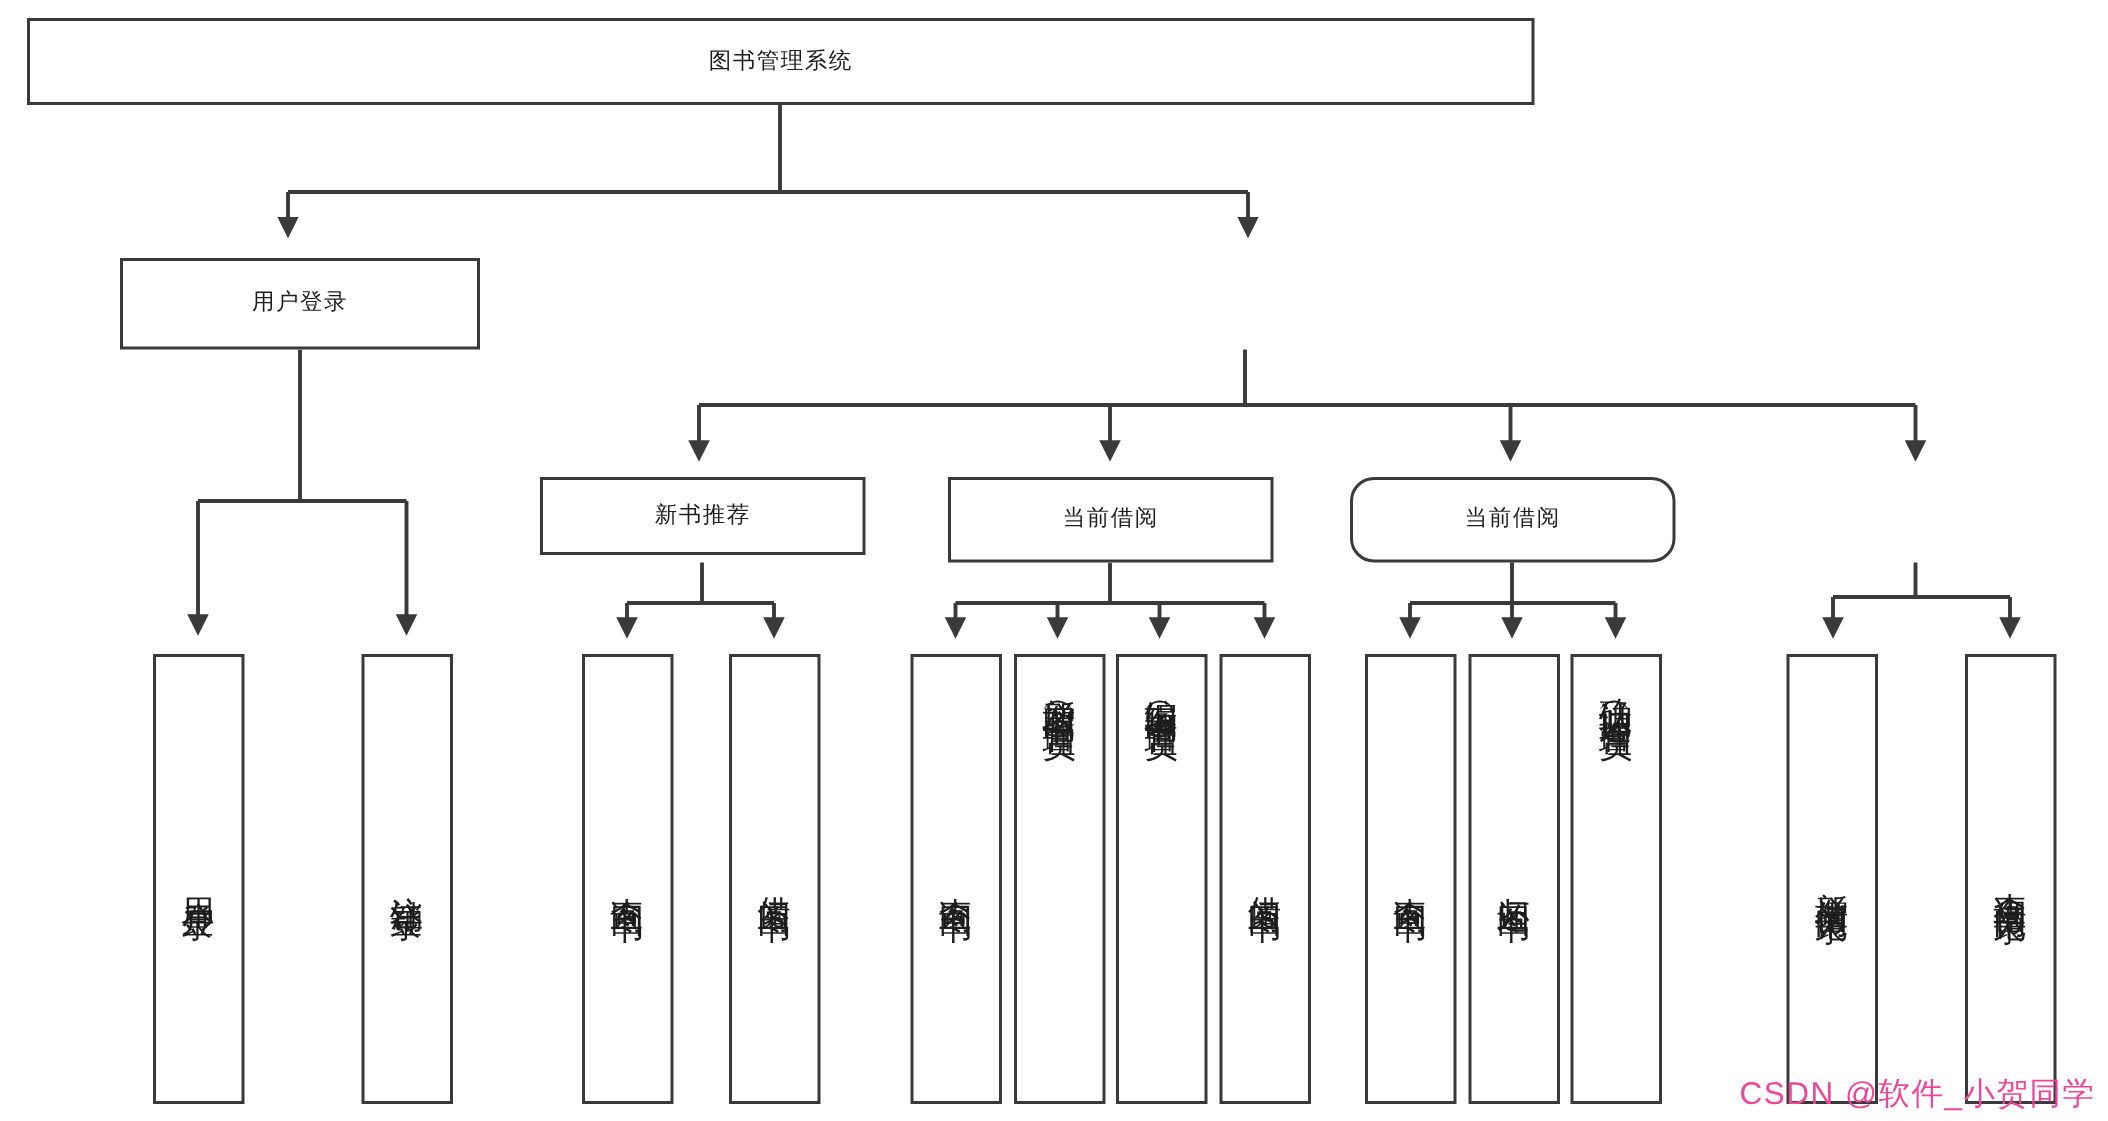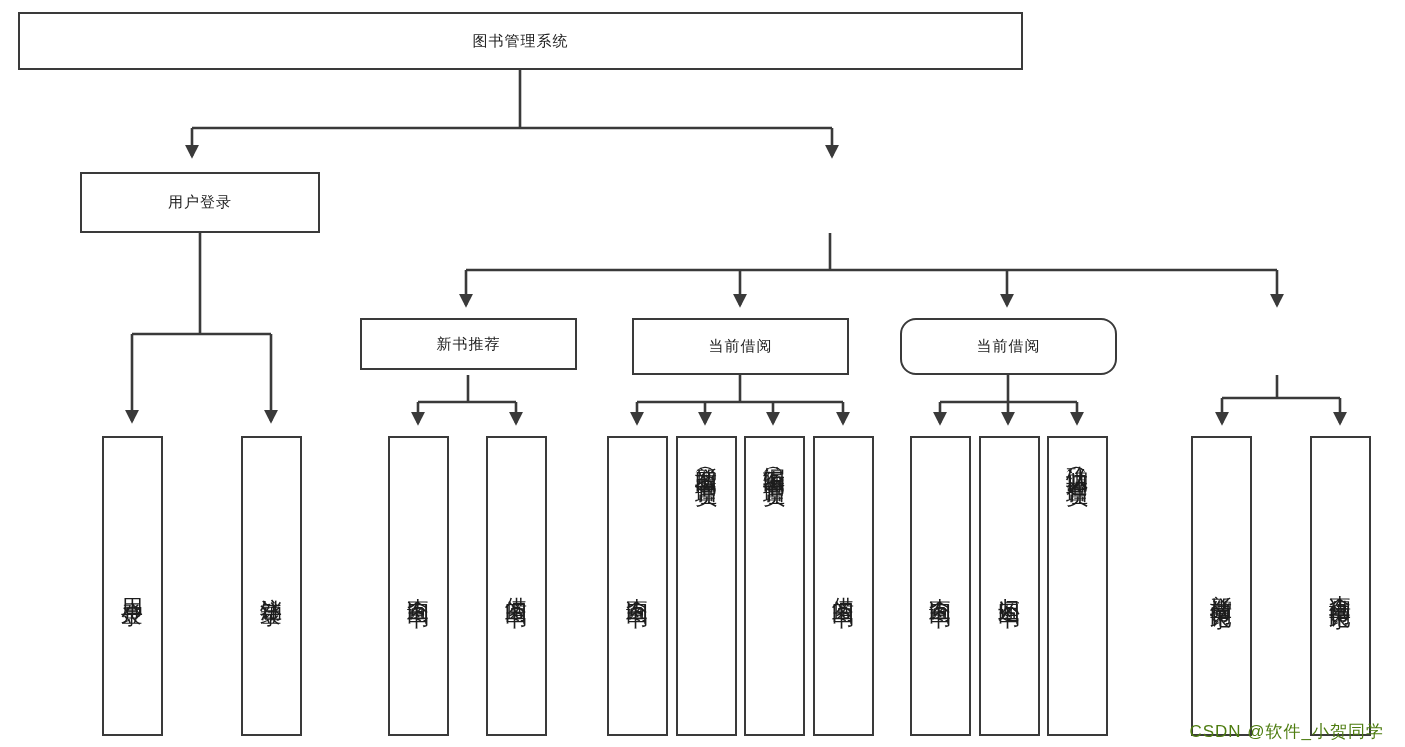--- a/index.html
+++ b/index.html
@@ -56,24 +56,24 @@
     letter-spacing: 3px;
     line-height: 1.05;
     white-space: nowrap;
   }
   .node.v.mid {
     align-items: center;
     padding-top: 0;
   }
   .watermark {
     position: absolute;
-    right: 21px;
+    right: 8px;
     bottom: 4px;
-    font-size: 17px;
-    color: #4d7c0f;
+    font-size: 21px;
+    color: #ec4899;
     letter-spacing: 1px;
     white-space: nowrap;
   }
 </style>
 </head>
 <body>
 
 <div id="canvas">
 
   <svg id="wires" viewBox="0 0 1405 747" xmlns="http://www.w3.org/2000/svg">

